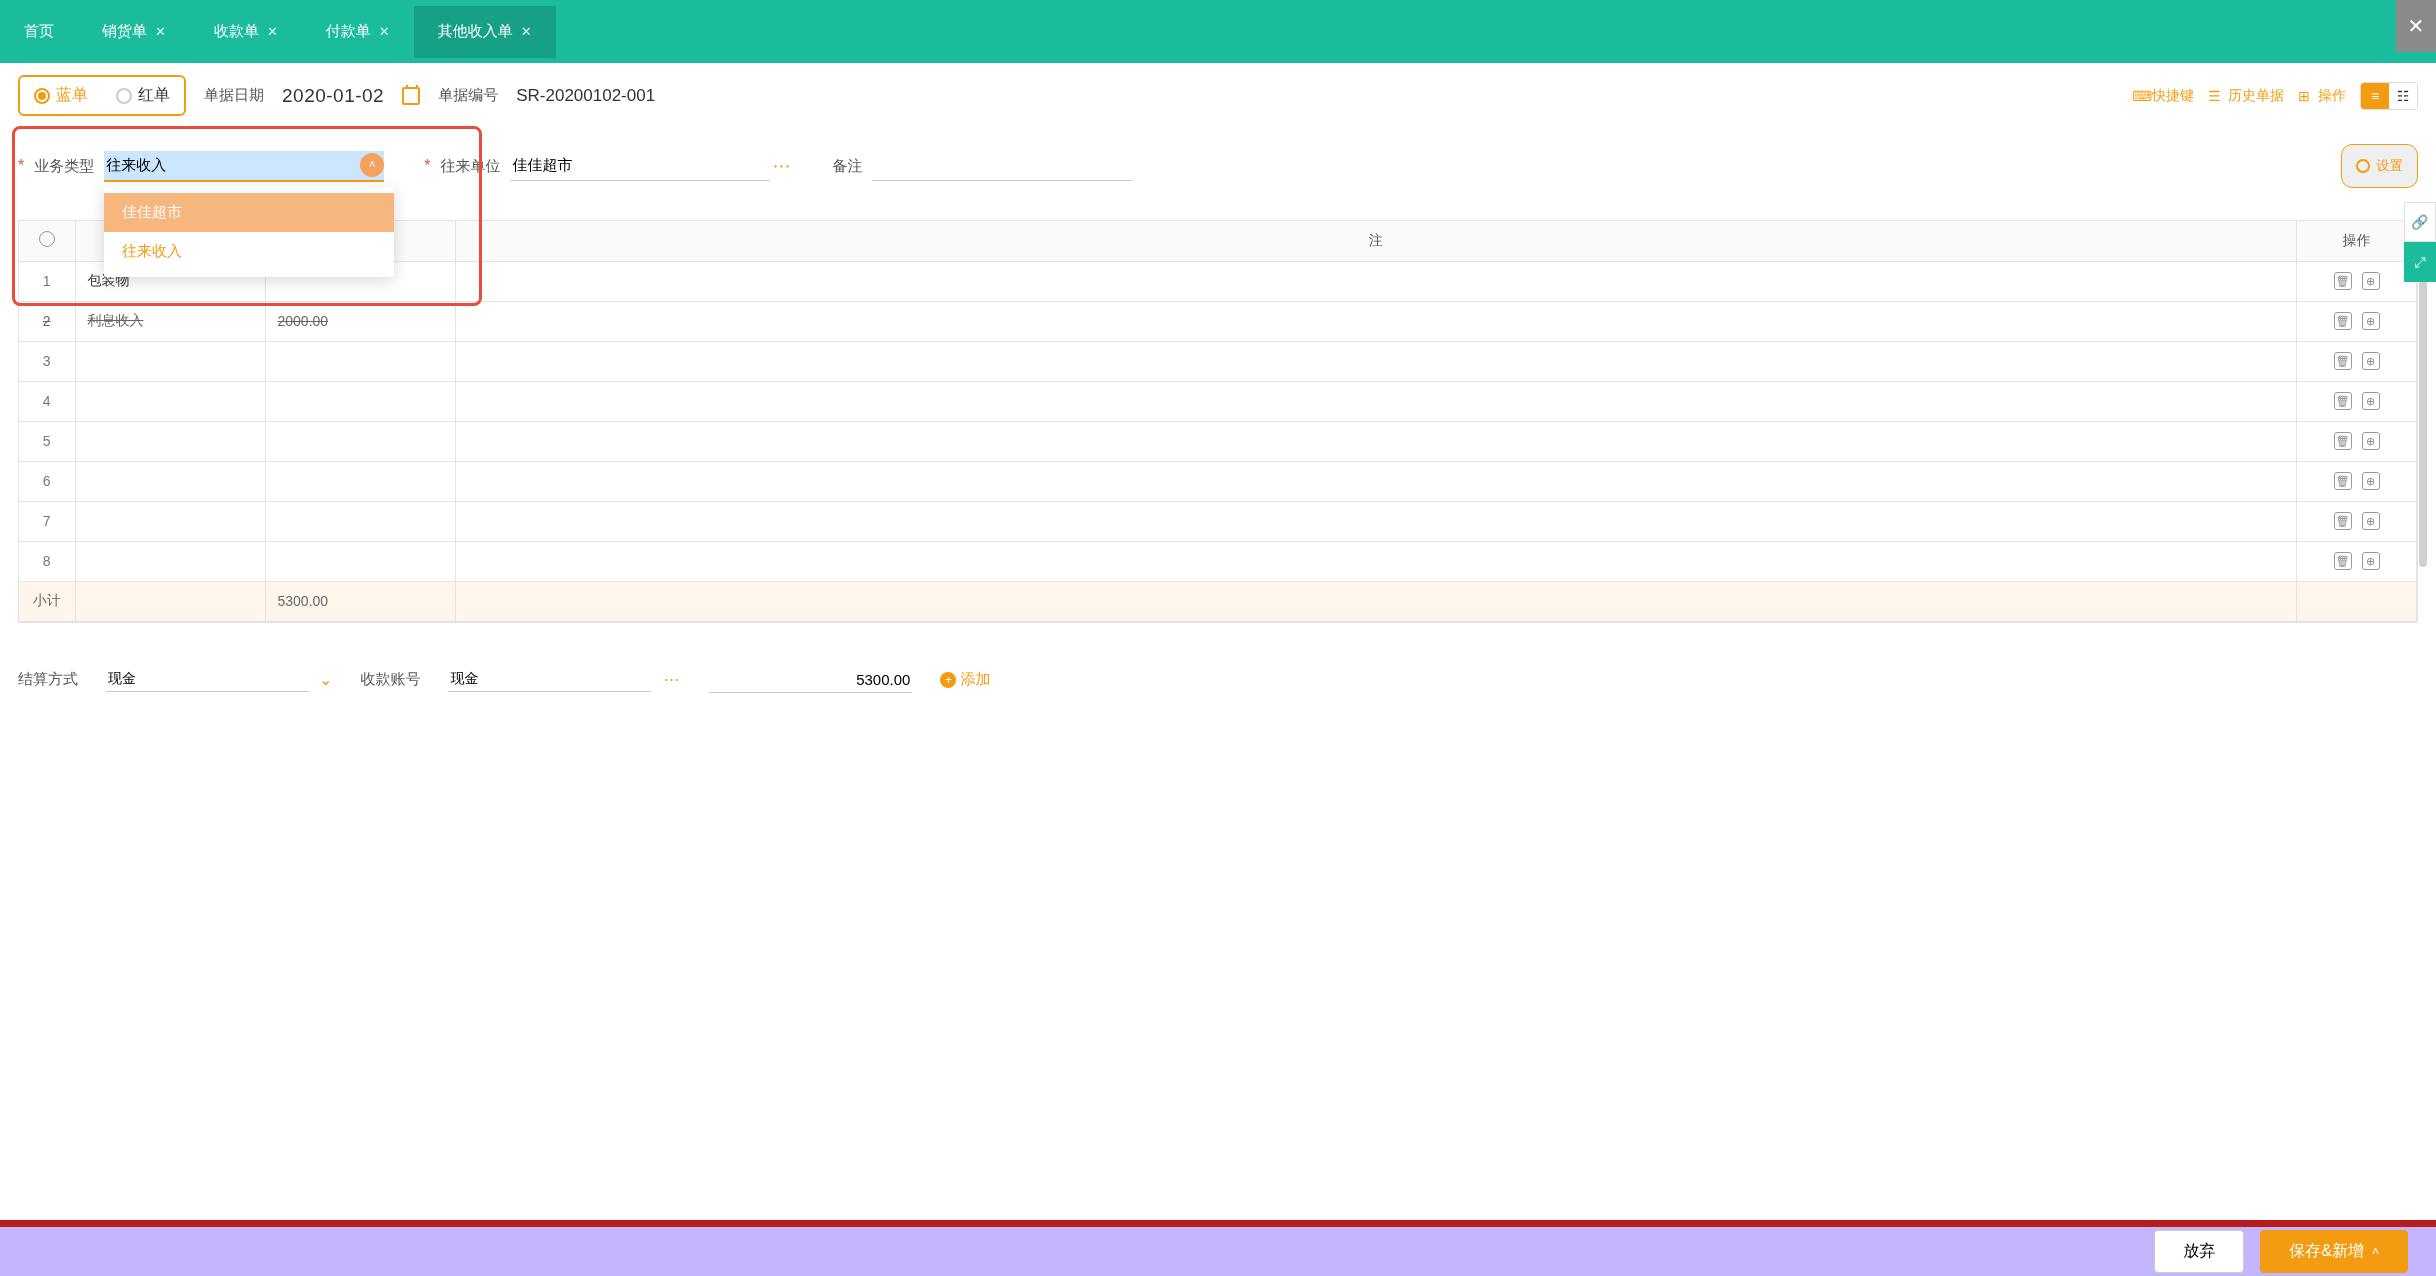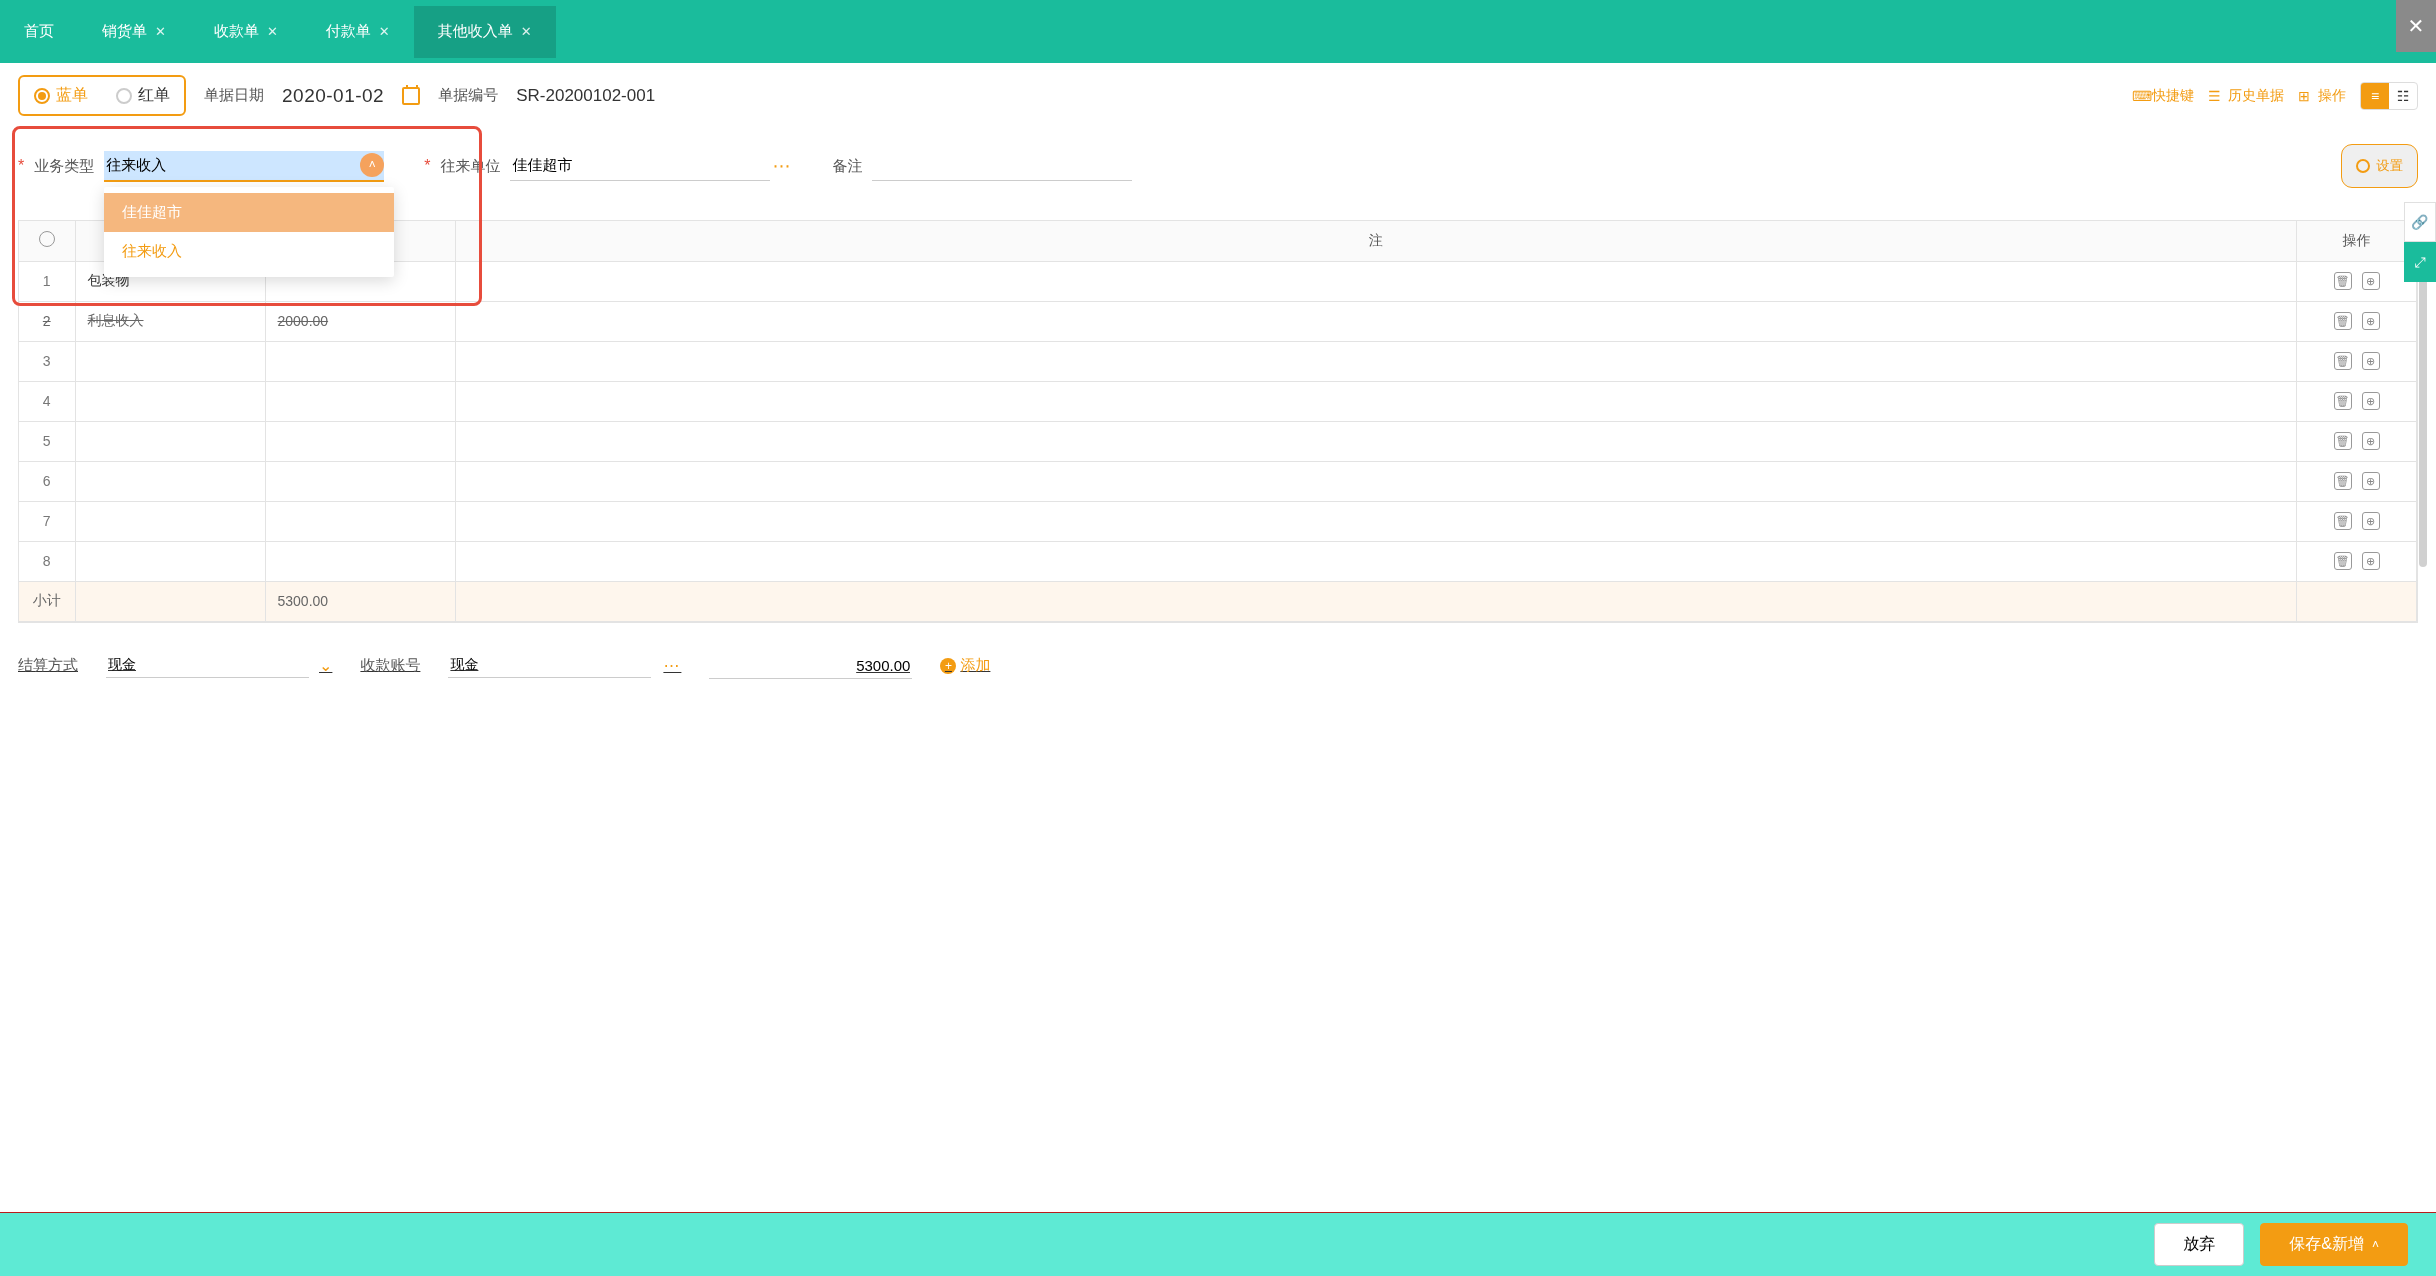--- a/index.html
+++ b/index.html
@@ -63,36 +63,36 @@
 .tbl .col-name { width: 190px; }
 .tbl td.strike { text-decoration: line-through; color: #666; }
 .tbl tr.subtotal td { background: #FEF6ED; color: #666; }
 .row-ic { display: inline-flex; gap: 10px; justify-content: center; width: 100%; color: #888; }
 .row-ic span { width: 18px; height: 18px; border: 1.5px solid #999; border-radius: 3px; display: inline-flex; align-items: center; justify-content: center; font-size: 11px; cursor: pointer; }
 .gear-cell { width: 16px; height: 16px; border: 1.5px solid #999; border-radius: 50%; display: inline-block; margin: 0 auto; position: relative; }
 .gear-cell::before { content:""; position:absolute; inset:-3px; border:1.5px dotted #999; border-radius:50%; display:none; }
 .scroll-thumb { position: absolute; right: -10px; top: 6px; width: 8px; height: 340px; background: #d0d0d0; border-radius: 4px; }
 
 
-.settle-row { display: flex; align-items: center; gap: 28px; margin-top: 30px; font-size: 15px; text-decoration: underline; }
+.settle-row { display: flex; align-items: center; gap: 28px; margin-top: 44px; font-size: 15px; }
 .settle-label { color: #555; }
 .settle-inp { border: none; border-bottom: 1px solid #ccc; padding: 4px 20px 4px 2px; font-size: 14px; min-width: 120px; outline: none;}
 .chev { color: #F39C12; font-size: 16px; margin-left: -18px; }
 .dots { color: #F39C12; letter-spacing: 2px; font-size: 16px; margin-left: -16px; cursor:pointer; }
 .amt-inp { border: none; border-bottom: 1px solid #ccc; text-align: right; min-width: 150px; font-size: 15px; padding: 4px 2px; outline:none;}
 .add-link { color: #F39C12; display: flex; align-items: center; gap: 4px; cursor: pointer; }
 .plus-circ { width: 16px; height: 16px; border-radius: 50%; background: #F39C12; color: #fff; display: inline-flex; align-items: center; justify-content: center; font-size: 12px; }
 
 
 .side-rail { position: fixed; right: 0; top: 202px; display: flex; flex-direction: column; gap: 0; }
 .rail-btn { width: 32px; height: 40px; background: #fff; border: 1px solid #e0e0e0; display: flex; align-items: center; justify-content: center; cursor: pointer; color: #888; }
 .rail-btn.accent { background: #1ABC9C; color: #fff; border-color: #1ABC9C; }
 
 
-.footer { position: fixed; bottom: 0; left: 0; right: 0; height: 64px; display: flex; align-items: center; justify-content: flex-end; gap: 16px; padding: 0 28px; border-top: 1px solid #b91c1c; background: #5eead4; }
+.footer { position: fixed; bottom: 0; left: 0; right: 0; height: 56px; display: flex; align-items: center; justify-content: flex-end; gap: 16px; padding: 0 28px; border-top: 7px solid #b91c1c; background: #c4b5fd; }
 .btn { padding: 10px 28px; border-radius: 4px; font-size: 16px; cursor: pointer; border: 1px solid #ccc; background: #fff; }
 .btn-primary { background: #F39C12; color: #fff; border-color: #F39C12; display: flex; align-items: center; gap: 8px; }
 .btn-primary .chev-up { font-size: 12px; }
 </style>
 </head>
 <body>
 
 <div class="top-tabs">
   <div class="top-tab">
       <span>首页</span>

